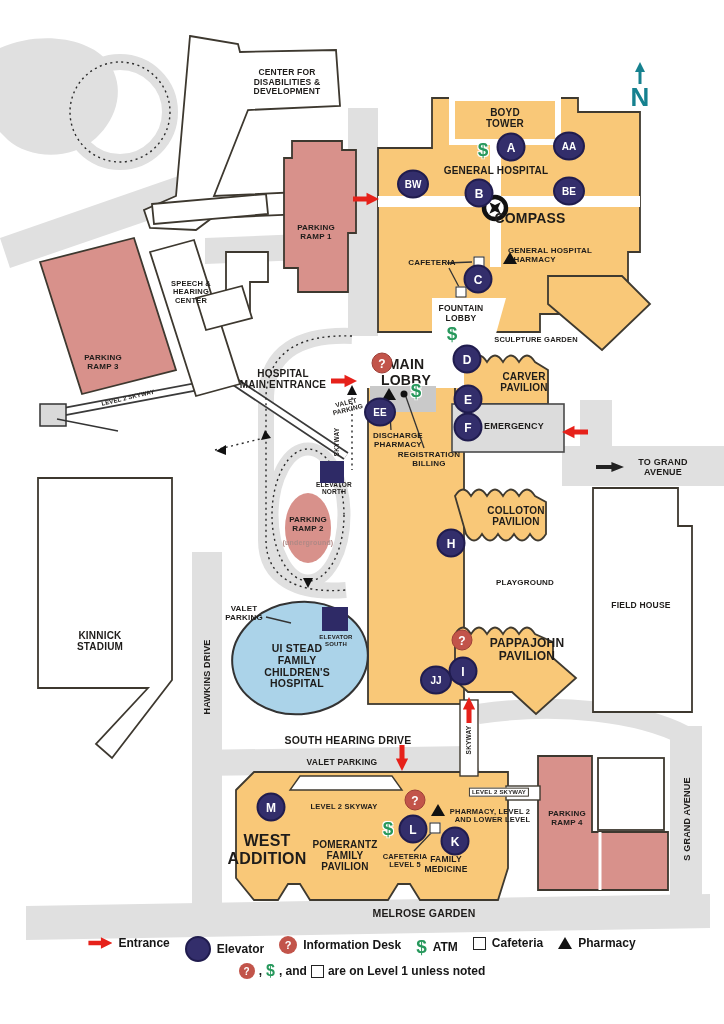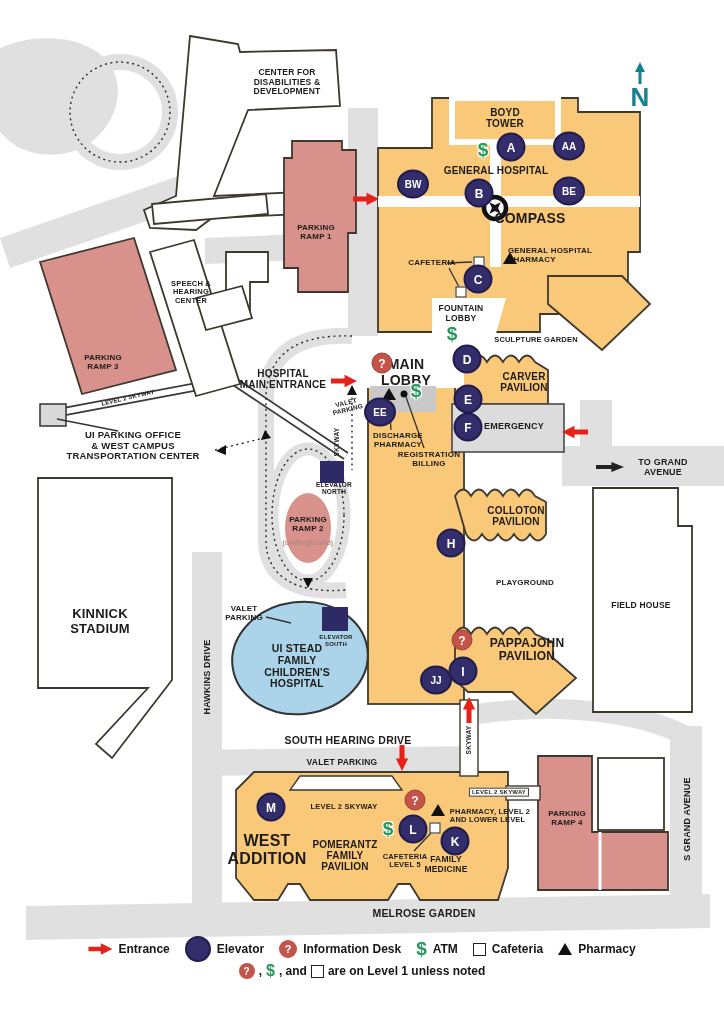--- a/index.html
+++ b/index.html
@@ -24,21 +24,21 @@
   .dot{position:absolute;z-index:4;transform:translate(-50%,-50%);width:7px;height:7px;
        border-radius:50%;background:#111;}
   .red-arrow{position:absolute;z-index:4;width:26px;height:14px;background:#e6211a;
        clip-path:polygon(0 32%,52% 32%,52% 6%,100% 50%,52% 94%,52% 68%,0 68%);
        transform:translate(-50%,-50%);}
   .blk-arrow{position:absolute;z-index:4;width:28px;height:12px;background:#222;
        clip-path:polygon(0 34%,55% 34%,55% 8%,100% 50%,55% 92%,55% 66%,0 66%);
        transform:translate(-50%,-50%);}
   .navy-sq{position:absolute;z-index:3;background:#2e2a66;}
   .legend{position:absolute;left:0;right:0;top:936px;z-index:5;display:flex;
-          justify-content:center;align-items:center;gap:15px;font-size:12px;font-weight:700;color:#161616;}
+          justify-content:center;align-items:flex-start;gap:15px;font-size:12px;font-weight:700;color:#161616;}
   .legend .item{display:flex;align-items:center;gap:6px;}
   .legend2{position:absolute;left:0;right:0;top:962px;z-index:5;display:flex;
           justify-content:center;align-items:center;gap:4px;font-size:12px;font-weight:700;color:#161616;}
   .l-elev{width:22px;height:22px;border-radius:50%;background:#332e6b;border:2px solid #201c4e;display:inline-block;}
   .l-info{width:18px;height:18px;border-radius:50%;background:#c2544a;color:#fff;display:inline-flex;
           align-items:center;justify-content:center;font-size:11px;}
   .l-atm{color:#27985c;font-size:19px;text-shadow:-1px -1px 0 #fff,1px -1px 0 #fff,-1px 1px 0 #fff,1px 1px 0 #fff;}
   .l-caf{width:11px;height:11px;background:#fff;border:1.7px solid #222;display:inline-block;}
   .l-phar{width:0;height:0;border-left:7px solid transparent;border-right:7px solid transparent;
           border-bottom:12px solid #111;display:inline-block;}
@@ -173,23 +173,20 @@
 <div class="lbl" style="left:287px;top:82px;font-size:8.5px">CENTER FOR
 DISABILITIES &amp;
 DEVELOPMENT</div>
 <div class="lbl" style="left:316px;top:233px;font-size:8px">PARKING
 RAMP 1</div>
 <div class="lbl" style="left:191px;top:293px;font-size:7.5px">SPEECH &amp;
 HEARING
 CENTER</div>
 <div class="lbl" style="left:103px;top:363px;font-size:8px">PARKING
 RAMP 3</div>
-<div class="lbl" style="left:133px;top:446px;font-size:9.5px">UI PARKING OFFICE
-&amp; WEST CAMPUS
-TRANSPORTATION CENTER</div>
 <div class="lbl" style="left:128px;top:398px;font-size:6px;transform:translate(-50%,-50%) rotate(-13deg)">LEVEL 2 SKYWAY</div>
 <div class="lbl" style="left:505px;top:118px;font-size:10px">BOYD
 TOWER</div>
 <div class="lbl" style="left:496px;top:171px;font-size:10px">GENERAL HOSPITAL</div>
 <div class="lbl" style="left:530px;top:219px;font-size:14px">COMPASS</div>
 <div class="lbl" style="left:432px;top:263px;font-size:8px">CAFETERIA</div>
 <div class="lbl" style="left:550px;top:256px;font-size:8px;text-align:left">GENERAL HOSPITAL
 PHARMACY</div>
 <div class="lbl" style="left:461px;top:314px;font-size:8.5px">FOUNTAIN
 LOBBY</div>
@@ -211,21 +208,21 @@
 <div class="lbl" style="left:663px;top:467px;font-size:9px">TO GRAND AVENUE</div>
 <div class="lbl" style="left:334px;top:488px;font-size:6.5px">ELEVATOR
 NORTH</div>
 <div class="lbl" style="left:308px;top:525px;font-size:8px">PARKING
 RAMP 2</div>
 <div class="lbl" style="left:308px;top:543px;font-size:7px;color:#b08985">(underground)</div>
 <div class="lbl" style="left:516px;top:516px;font-size:10px">COLLOTON
 PAVILION</div>
 <div class="lbl" style="left:525px;top:583px;font-size:8px">PLAYGROUND</div>
 <div class="lbl" style="left:641px;top:606px;font-size:8.5px">FIELD HOUSE</div>
-<div class="lbl" style="left:100px;top:622px;font-size:13px">KINNICK
+<div class="lbl" style="left:100px;top:641px;font-size:10px">KINNICK
 STADIUM</div>
 <div class="lbl" style="left:207px;top:677px;font-size:9px;transform:translate(-50%,-50%) rotate(-90deg)">HAWKINS DRIVE</div>
 <div class="lbl" style="left:244px;top:614px;font-size:8px">VALET
 PARKING</div>
 <div class="lbl" style="left:336px;top:641px;font-size:6px">ELEVATOR
 SOUTH</div>
 <div class="lbl" style="left:297px;top:666px;font-size:10.5px">UI STEAD
 FAMILY
 CHILDREN'S
 HOSPITAL</div>
@@ -236,21 +233,21 @@
 <div class="lbl" style="left:342px;top:763px;font-size:8.5px">VALET PARKING</div>
 <div class="lbl" style="left:344px;top:807px;font-size:7.5px">LEVEL 2 SKYWAY</div>
 <div class="lbl" style="left:499px;top:792px;font-size:6px;background:#fff;padding:0 2px;border:1px solid #3f3a30;white-space:nowrap">LEVEL 2 SKYWAY</div>
 <div class="lbl" style="left:267px;top:850px;font-size:16px">WEST
 ADDITION</div>
 <div class="lbl" style="left:345px;top:856px;font-size:10px">POMERANTZ
 FAMILY
 PAVILION</div>
 <div class="lbl" style="left:405px;top:861px;font-size:7.5px">CAFETERIA
 LEVEL 5</div>
-<div class="lbl" style="left:490px;top:816px;font-size:7.5px;text-align:left">PHARMACY, LEVEL 2
+<div class="lbl" style="left:490px;top:816px;font-size:7.5px;text-align:right">PHARMACY, LEVEL 2
 AND LOWER LEVEL</div>
 <div class="lbl" style="left:446px;top:865px;font-size:8.5px">FAMILY
 MEDICINE</div>
 <div class="lbl" style="left:567px;top:819px;font-size:8px">PARKING
 RAMP 4</div>
 <div class="lbl" style="left:687px;top:819px;font-size:9px;transform:translate(-50%,-50%) rotate(-90deg);white-space:nowrap">S GRAND AVENUE</div>
 <div class="lbl" style="left:424px;top:914px;font-size:10.5px">MELROSE GARDEN</div>
 <div class="compass-n" style="left:640px;top:97px">N</div>
 
 <div class="atm" style="left:483px;top:150px">$</div>

